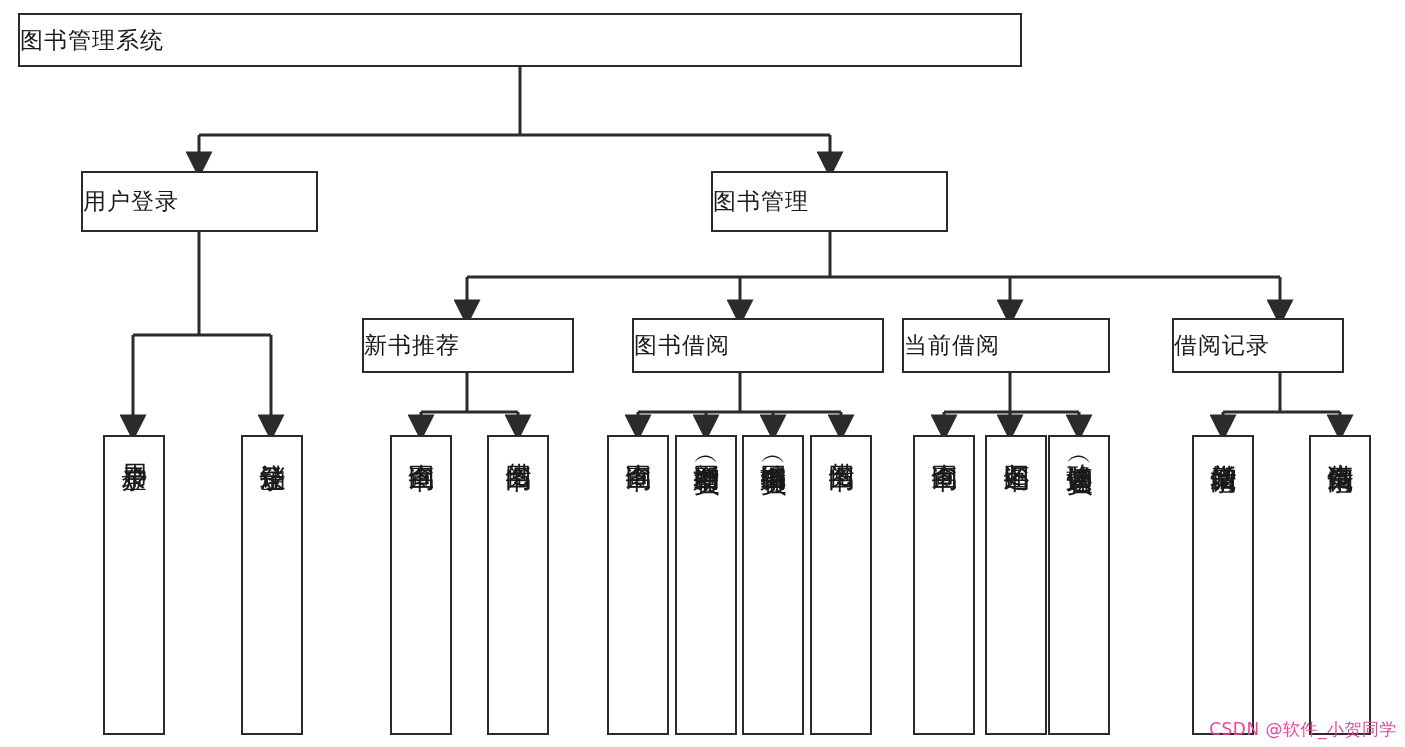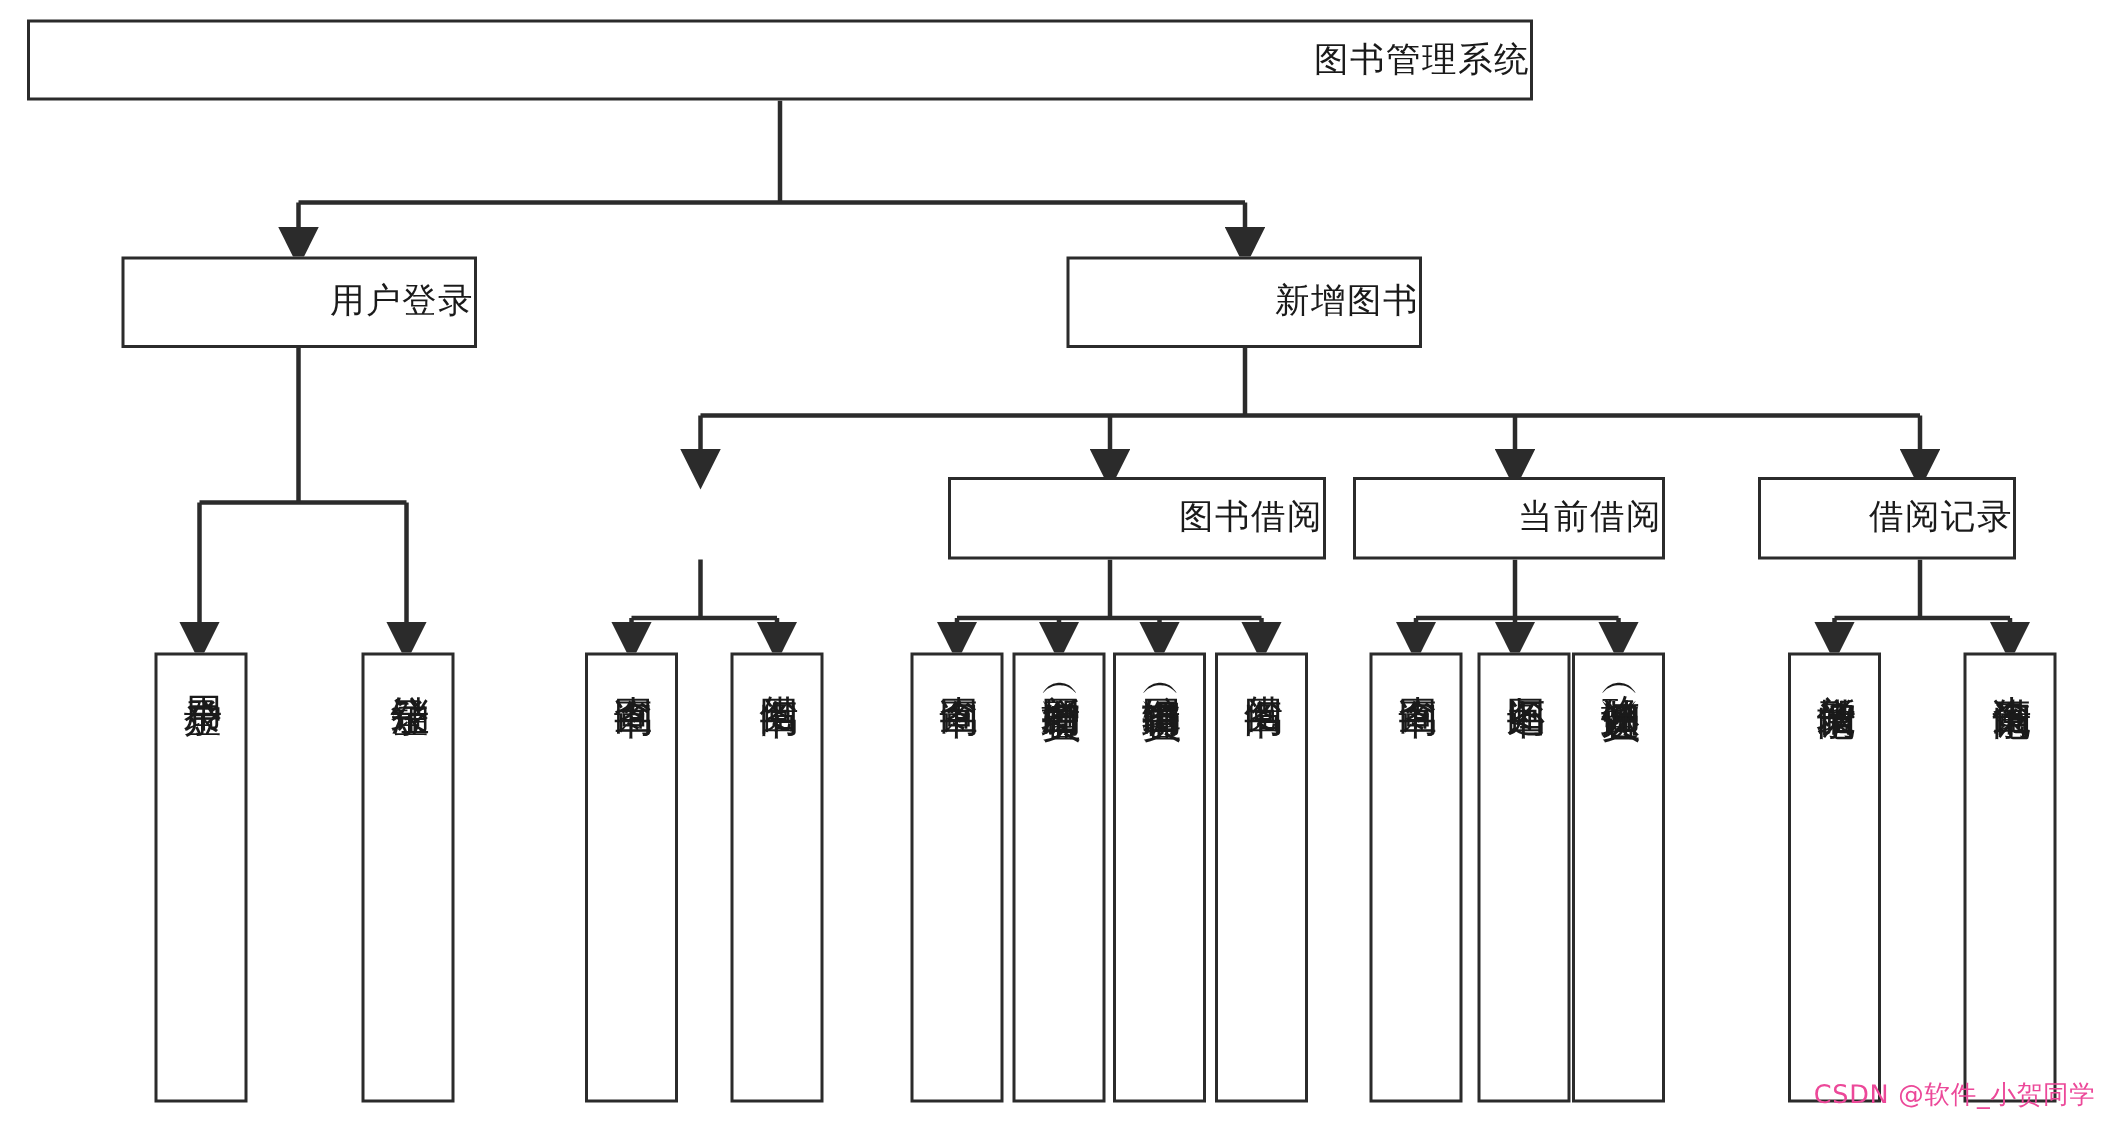--- a/index.html
+++ b/index.html
@@ -17,21 +17,21 @@
     background: #ffffff;
     overflow: hidden;
   }
   .node {
     position: absolute;
     box-sizing: border-box;
     background: #ffffff;
     border: 2px solid #2b2b2b;
     display: flex;
     align-items: center;
-    justify-content: flex-end;
+    justify-content: flex-start;
     color: #1a1a1a;
   }
   .node .label {
     display: block;
     text-align: center;
     line-height: 1.25;
   }
   
   .node.h .label {
     font-size: 23px;
@@ -126,23 +126,26 @@
   </svg>
 
   <div class="node h" style="left:18px; top:13px; width:1004px; height:54px;">
     <span class="label">图书管理系统</span>
   </div>
 
   <div class="node h" style="left:81px; top:171px; width:237px; height:61px;">
     <span class="label">用户登录</span>
   </div>
   <div class="node h" style="left:711px; top:171px; width:237px; height:61px;">
-    <span class="label">新增图书</span>
-  </div>
-
+    <span class="label">图书管理</span>
+  </div>
+
+  <div class="node h" style="left:362px; top:318px; width:212px; height:55px;">
+    <span class="label">新书推荐</span>
+  </div>
   <div class="node h" style="left:632px; top:318px; width:252px; height:55px;">
     <span class="label">图书借阅</span>
   </div>
   <div class="node h" style="left:902px; top:318px; width:208px; height:55px;">
     <span class="label">当前借阅</span>
   </div>
   <div class="node h" style="left:1172px; top:318px; width:172px; height:55px;">
     <span class="label">借阅记录</span>
   </div>
 

